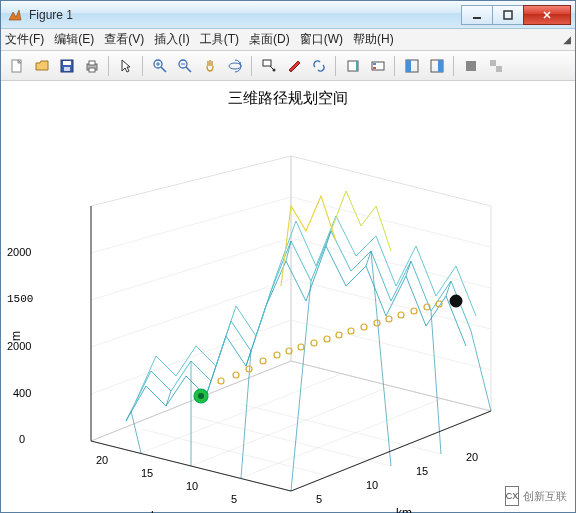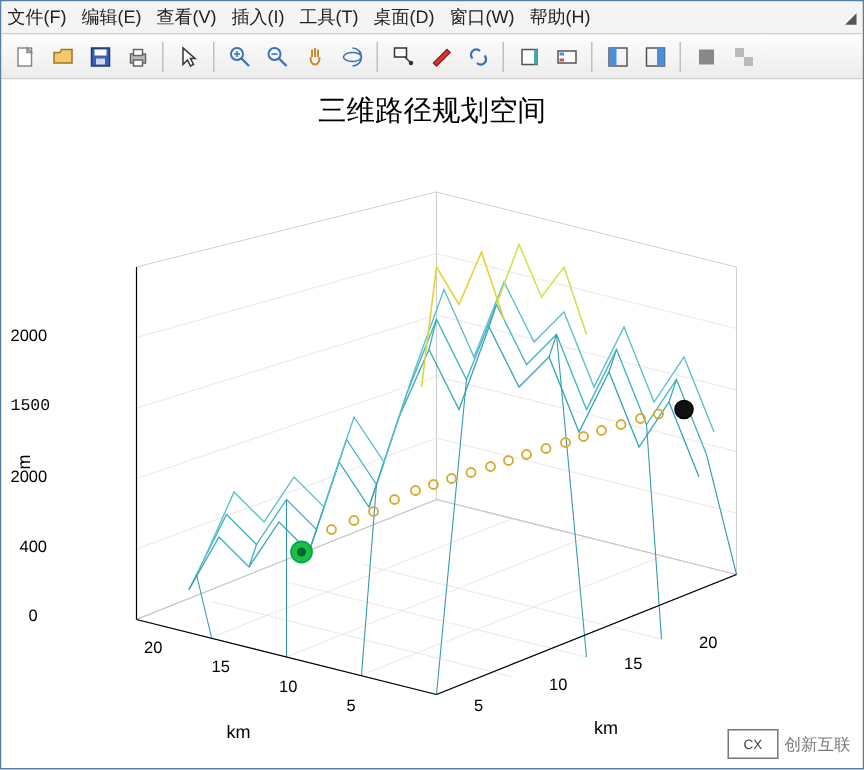--- a/index.html
+++ b/index.html
@@ -96,21 +96,21 @@
   
   .plot-area {
     flex:1;
     position:relative;
     background:#fff;
   }
   .plot-title {
     position:absolute;
     top:8px; left:0; right:0;
     text-align:center;
-    font-size:19px;
+    font-size:15px;
     font-family:"SimSun","Microsoft YaHei",serif;
     color:#000;
   }
   .axes-3d {
     position:absolute;
     left: 30px; top: 30px;
     width: 510px; height: 395px;
   }
   .axis-label {
     position:absolute;
@@ -127,31 +127,57 @@
     position:absolute;
     right:8px; bottom:6px;
     display:flex;
     align-items:center;
     gap:4px;
     font-size:11px;
     color:#7a7a7a;
     font-family:"Microsoft YaHei",sans-serif;
   }
   .watermark .wm-logo {
-    width:34px; height:20px;
+    width:14px; height:20px;
     border:1px solid #777;
     display:flex; align-items:center; justify-content:center;
     font-size:9px; color:#444;
   }
 </style>
 </head>
 <body>
 
 <div class="window">
 
+  <div class="titlebar">
+    <span class="app-icon">
+      <svg viewBox="0 0 16 16">
+          <path d="M2 13 L6 5 L9 10 L12 3 L14 13 Z" fill="#e07828" stroke="#6a3a10" stroke-width="0.5"></path>
+        </svg>
+    </span>
+    <span class="title">Figure 1</span>
+    <span class="spacer"></span>
+    <div class="win-btns">
+      <div class="win-btn">
+        <svg viewBox="0 0 12 12">
+            <rect x="2" y="8" width="8" height="2" fill="#333"></rect>
+          </svg>
+      </div>
+      <div class="win-btn">
+        <svg viewBox="0 0 12 12">
+            <rect x="2" y="2" width="8" height="8" fill="none" stroke="#333" stroke-width="1.5"></rect>
+          </svg>
+      </div>
+      <div class="win-btn close">
+        <svg viewBox="0 0 12 12">
+            <path d="M3 3 L9 9 M9 3 L3 9" stroke="#fff" stroke-width="1.6"></path>
+          </svg>
+      </div>
+    </div>
+  </div>
 
   <div class="menubar">
     <span class="menu-item">文件(F)</span>
     <span class="menu-item">编辑(E)</span>
     <span class="menu-item">查看(V)</span>
     <span class="menu-item">插入(I)</span>
     <span class="menu-item">工具(T)</span>
     <span class="menu-item">桌面(D)</span>
     <span class="menu-item">窗口(W)</span>
     <span class="menu-item">帮助(H)</span>

